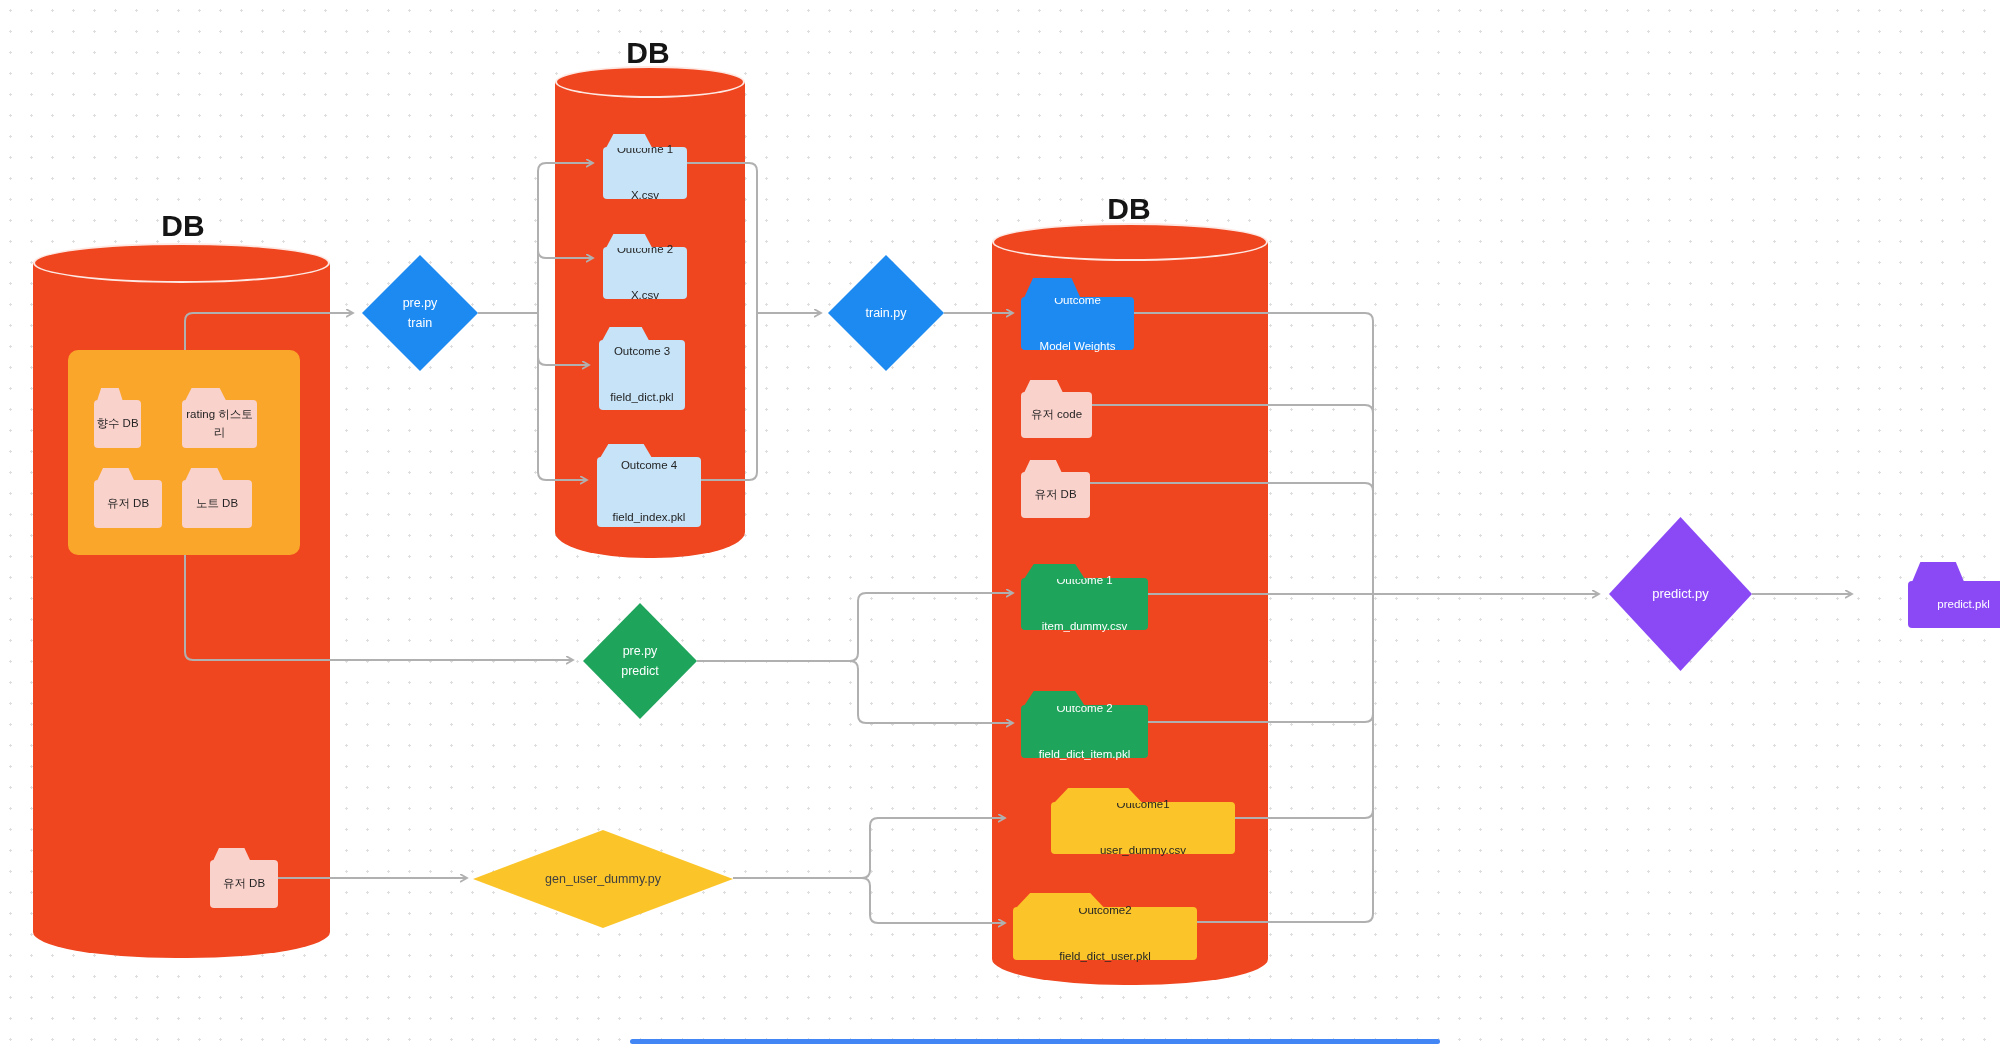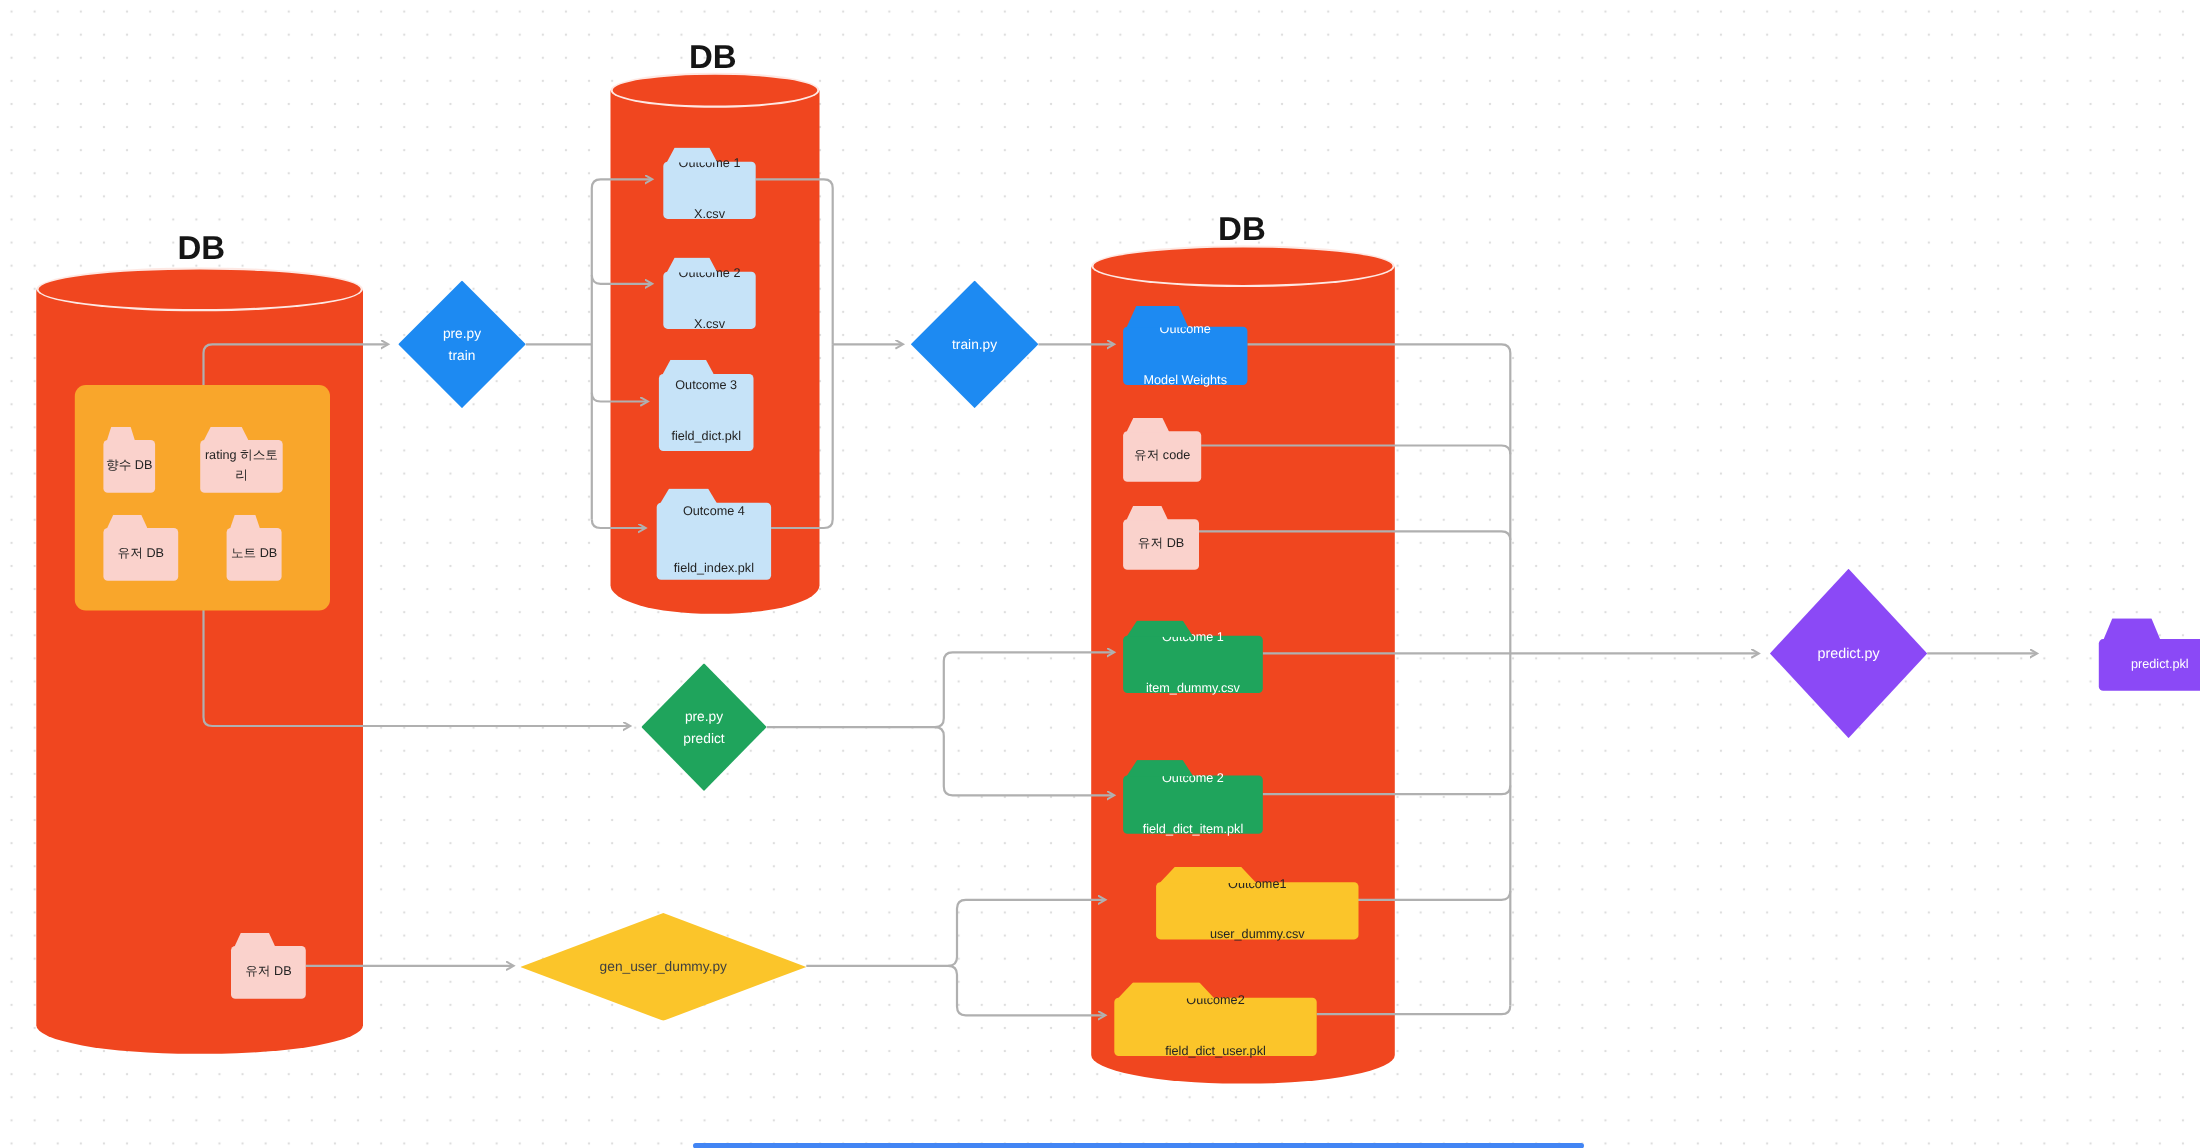--- a/index.html
+++ b/index.html
@@ -106,21 +106,21 @@
   <span>향수 DB</span>
 </div>
 <div class="node folder" style="--fc:var(--pink,#fad2cc);left:182px;top:400px;width:75px;height:48px;">
   <span class="tab"></span>
   <span>rating 히스토리</span>
 </div>
 <div class="node folder" style="--fc:var(--pink,#fad2cc);left:94px;top:480px;width:68px;height:48px;">
   <span class="tab"></span>
   <span>유저 DB</span>
 </div>
-<div class="node folder" style="--fc:var(--pink,#fad2cc);left:182px;top:480px;width:50px;height:48px;margin-left:24px;">
+<div class="node folder" style="--fc:var(--pink,#fad2cc);left:182px;top:480px;width:70px;height:48px;">
   <span class="tab"></span>
   <span>노트 DB</span>
 </div>
 <div class="node folder" style="--fc:var(--pink,#fad2cc);left:210px;top:860px;width:68px;height:48px;">
   <span class="tab"></span>
   <span>유저 DB</span>
 </div>
 
 <div class="node folder" style="--fc:var(--light-blue,#c6e3f8);left:603px;top:147px;width:84px;height:52px;">
   <span class="tab" style="height:14px;"></span>

